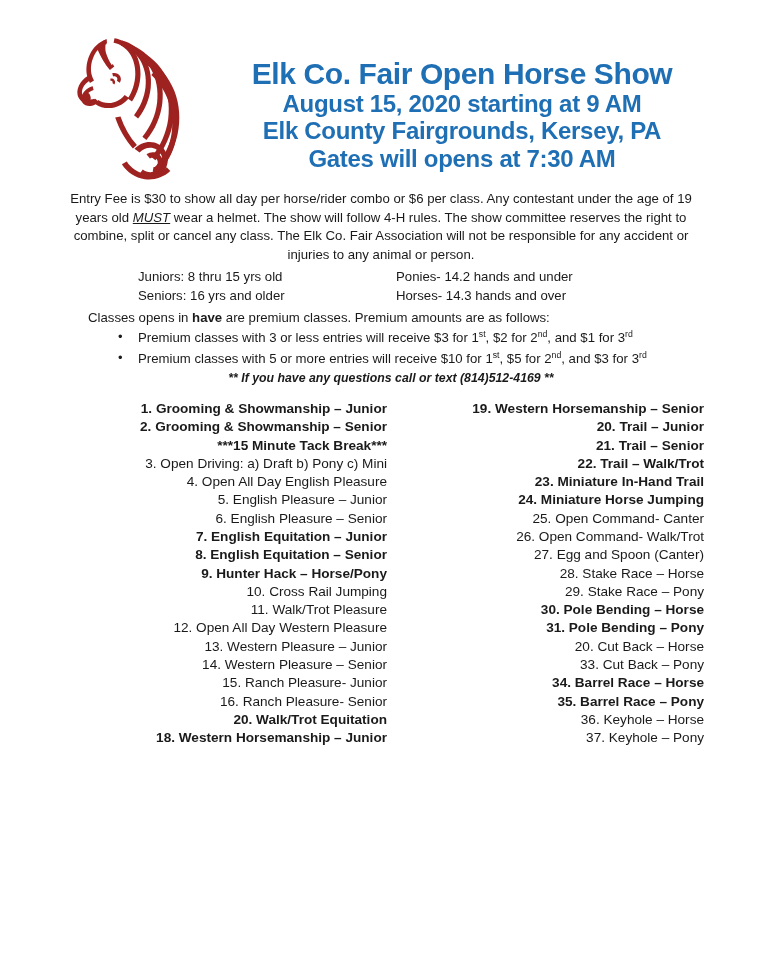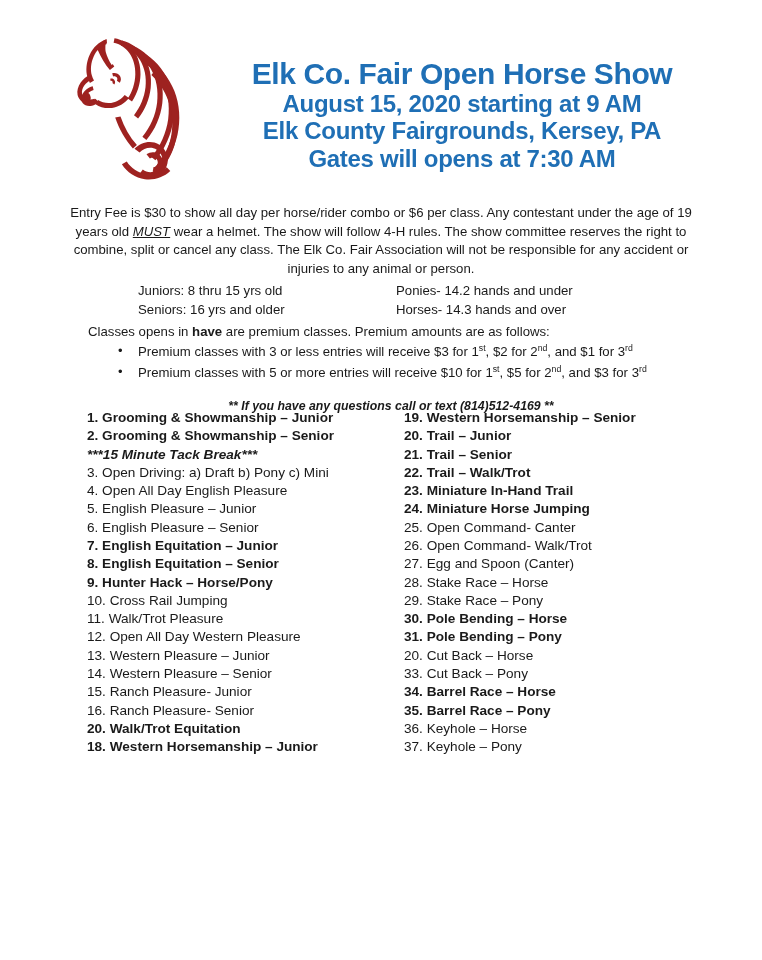--- a/index.html
+++ b/index.html
@@ -13,21 +13,21 @@
     font-family: "Liberation Sans", sans-serif;
     color: #1a1a1a;
     overflow: hidden;
     position: relative;
   }
 
   
   .header {
     position: relative;
     height: 172px;
-    padding-top: 26px;
+    padding-top: 12px;
   }
   .logo {
     position: absolute;
     left: 62px;
     top: 30px;
     width: 150px;
     height: 152px;
   }
   .logo svg { display: block; width: 100%; height: 100%; }
 
@@ -102,50 +102,51 @@
   .bullets li::before {
     content: "\2022";
     position: absolute;
     left: 4px;
     top: -1px;
     font-size: 13px;
   }
   sup { font-size: 0.66em; vertical-align: super; line-height: 0; }
 
   .phone-note {
-    margin: 16px 0 0 0;
+    margin: 2px 0 0 0;
     text-align: center;
     font-size: 12.3px;
     font-weight: bold;
     font-style: italic;
     padding-left: 20px;
   }
 
   
   .classes {
     position: absolute;
     left: 0;
     top: 400px;
     width: 762px;
     height: 360px;
   }
   .col {
     position: absolute;
-    top: 9px;
+    top: 0;
+    text-align: right;
   }
   .col-left  { left: 87px; width: 300px; }
   .col-right { left: 404px; width: 300px; }
 
   .cls {
     font-size: 13.6px;
     line-height: 1.345;
     white-space: nowrap;
   }
   .cls.bold { font-weight: bold; }
-  .cls.brk  { font-weight: bold; font-style: italic; }
+  .cls.brk  { font-weight: bold; }
 </style>
 </head>
 <body>
 
 <div class="header">
 
   <div class="logo">
     <svg viewBox="0 0 150 152" xmlns="http://www.w3.org/2000/svg" aria-hidden="true">
       <g fill="#9e2220">
 

